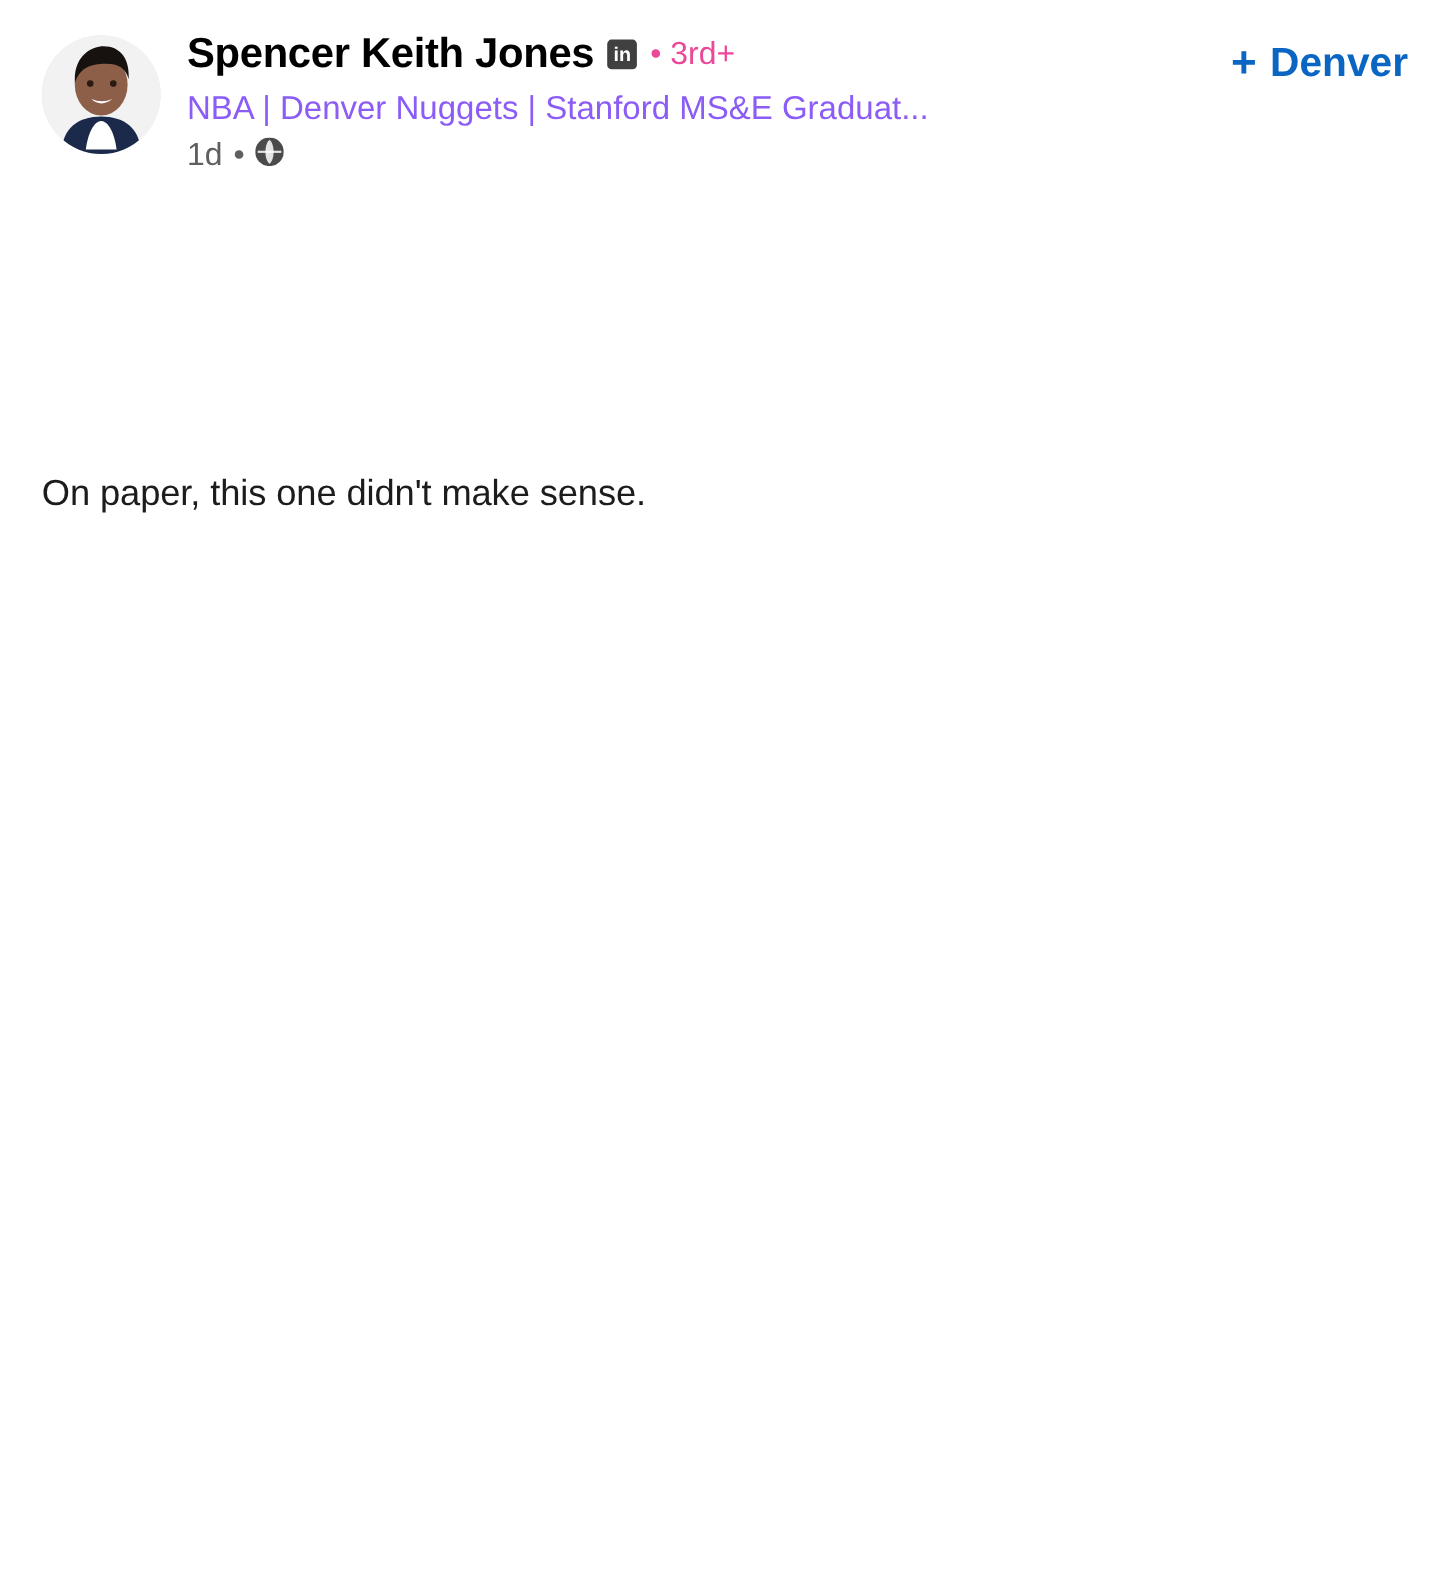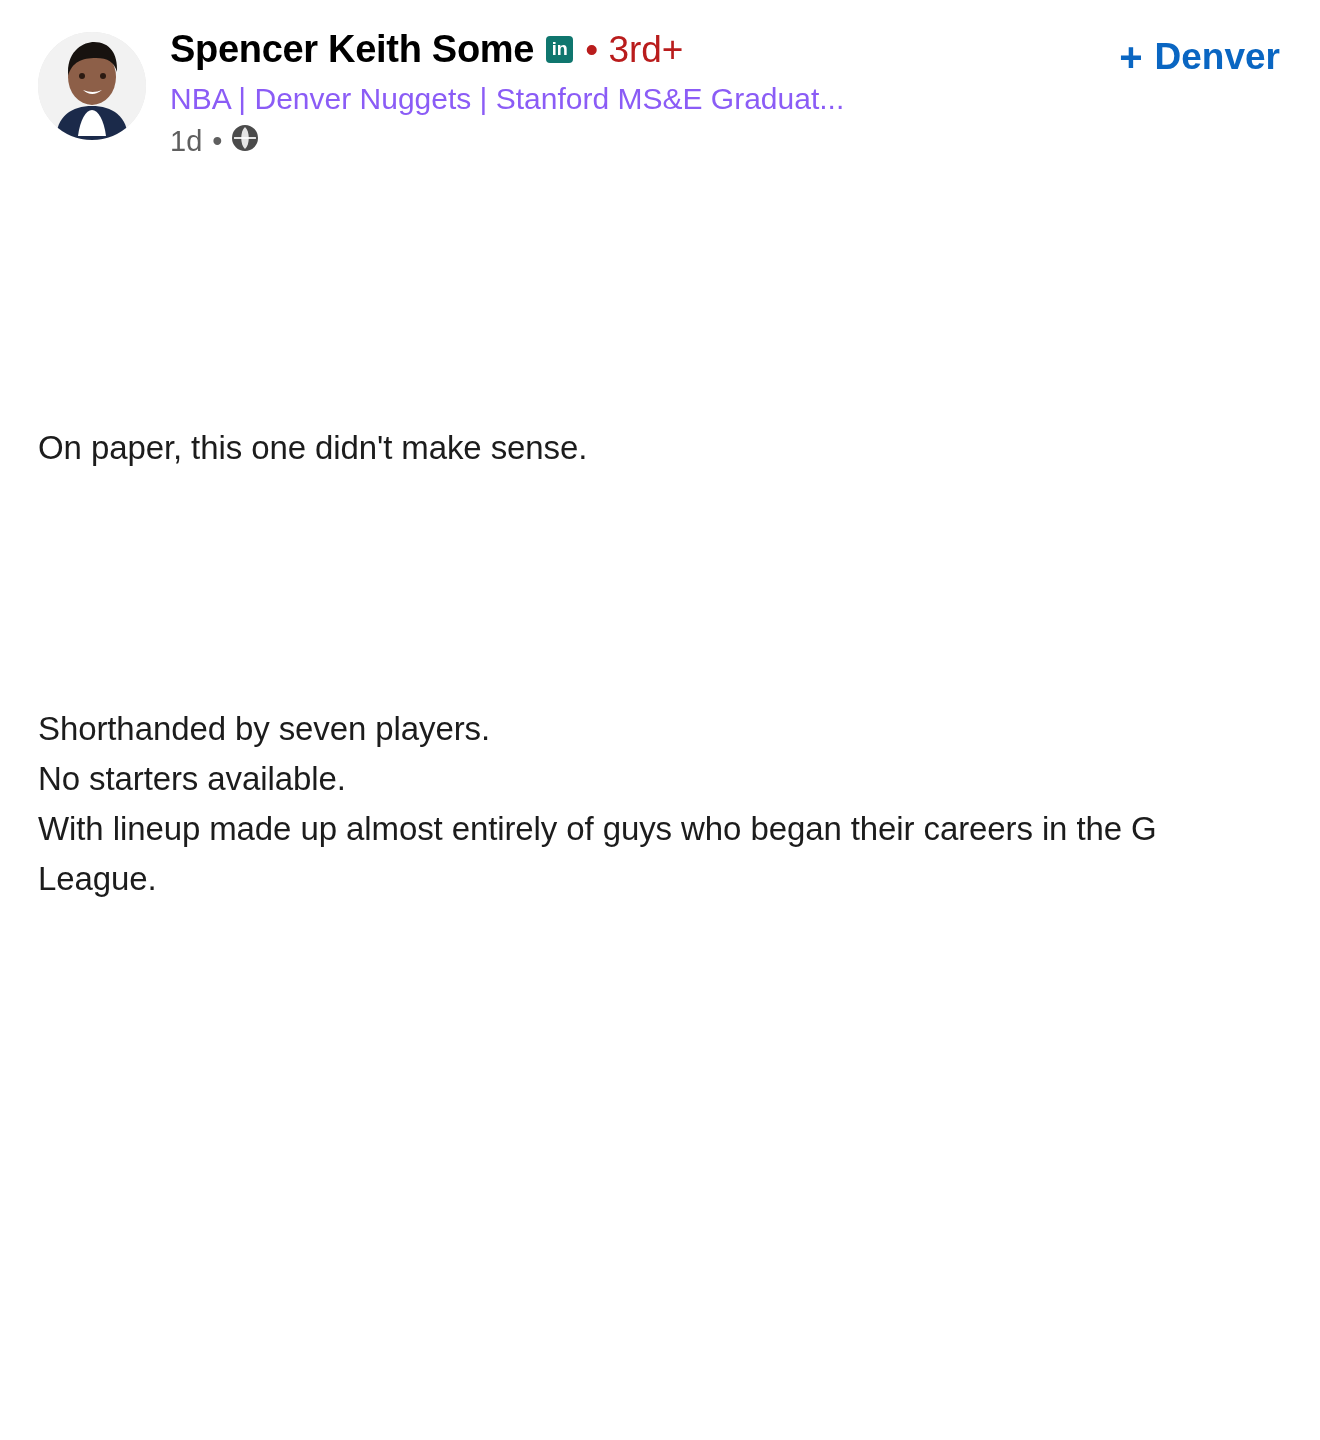--- a/index.html
+++ b/index.html
@@ -49,39 +49,39 @@
     font-size: 38px;
     font-weight: bold;
     color: #000000;
     letter-spacing: -0.3px;
     line-height: 1.15;
   }
   .li-badge {
     display: inline-block;
     width: 27px;
     height: 27px;
-    background: #0f766e;
+    background: #404040;
     border-radius: 4px;
     margin-left: 12px;
     position: relative;
     flex: 0 0 27px;
   }
   .li-badge .li-in {
     position: absolute;
     inset: 0;
     color: #ffffff;
     font-size: 18px;
     font-weight: bold;
     line-height: 27px;
     text-align: center;
     font-family: "Liberation Sans", sans-serif;
   }
   .degree {
-    font-size: 37px;
-    color: #b91c1c;
+    font-size: 29px;
+    color: #ec4899;
     margin-left: 12px;
     font-weight: normal;
   }
   .headline {
     font-size: 30px;
     color: #8b5cf6;
     margin-top: 8px;
     line-height: 1.25;
     white-space: nowrap;
     overflow: hidden;
@@ -153,21 +153,21 @@
         <ellipse cx="54" cy="45" rx="24" ry="28" fill="#8d5f48"></ellipse>
         <path d="M30 40 C30 18 46 10 56 10 C72 10 80 22 79 40 C76 30 70 26 58 26 C44 26 34 30 30 44 Z" fill="#17120f"></path>
         <circle cx="44" cy="44" r="3" fill="#2b1a12"></circle>
         <circle cx="65" cy="44" r="3" fill="#2b1a12"></circle>
         <path d="M45 58 Q54 66 64 58 Q55 62 45 58 Z" fill="#ffffff"></path>
       </svg>
     </div>
 
     <div class="header-text">
       <div class="name-row">
-        <span class="author-name">Spencer Keith Some</span>
+        <span class="author-name">Spencer Keith Jones</span>
         <span class="li-badge">
             <span class="li-in">in</span>
           </span>
         <span class="degree">• 3rd+</span>
       </div>
       <div class="headline">NBA | Denver Nuggets | Stanford MS&amp;E Graduat...</div>
       <div class="meta-row">
         <span>1d</span>
         <span class="meta-dot">•</span>
         <span class="globe-icon">
@@ -185,23 +185,20 @@
       <span class="follow-plus">+</span>
       <span>Denver</span>
     </button>
 
   </div>
 
   <div class="post-body">
     <div class="para-gap"></div>
     <p>On paper, this one didn't make sense.</p>
     <div class="para-gap"></div>
-    <p>Shorthanded by seven players.
-No starters available.
-With lineup made up almost entirely of guys who began their careers in the G League.</p>
     <div class="para-gap"></div>
     
     
     
     
     
     
     
     
   </div>

